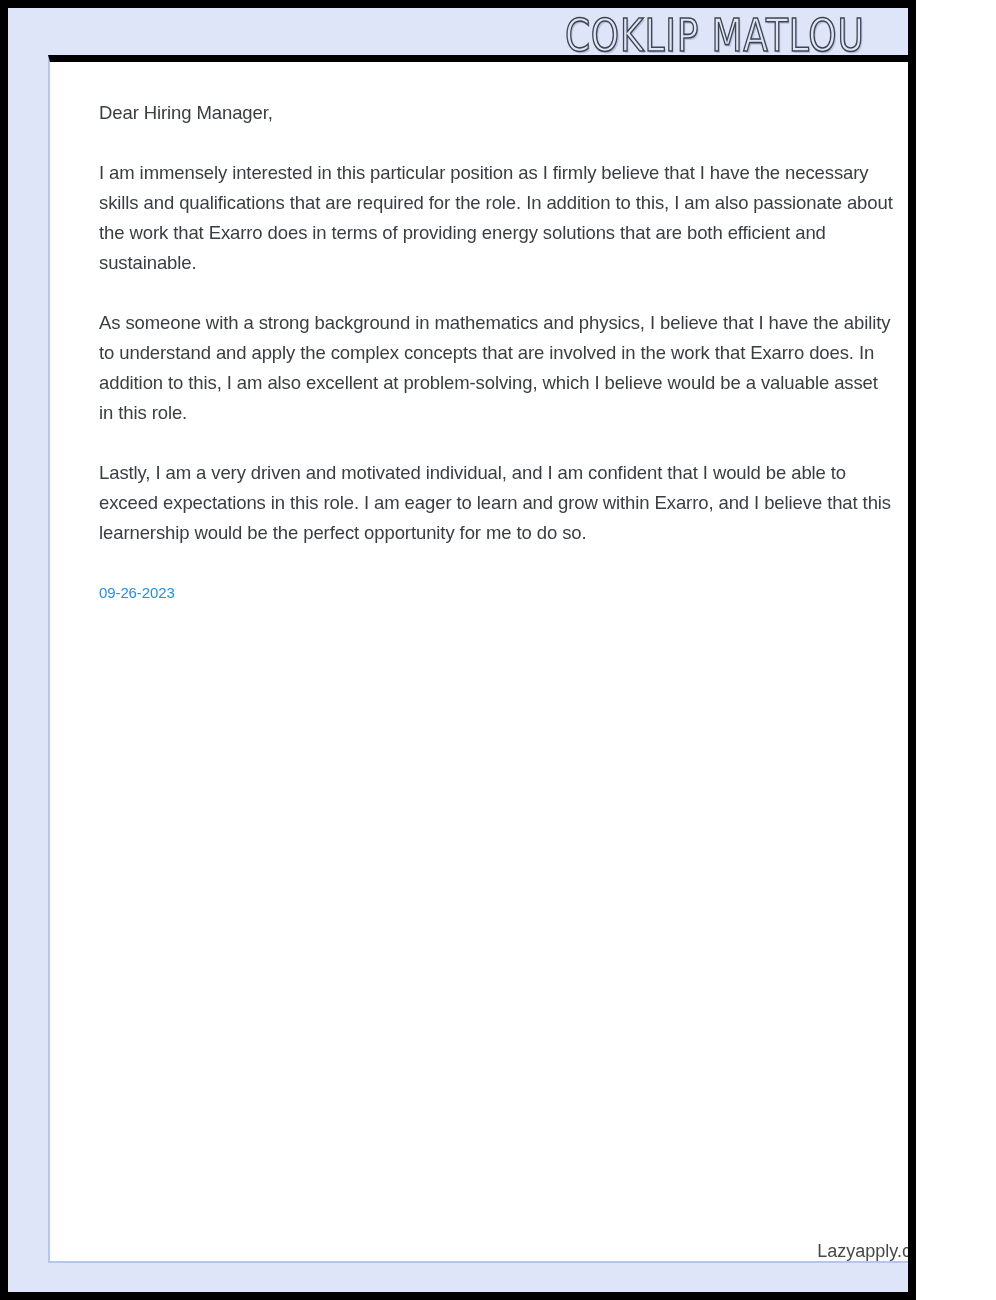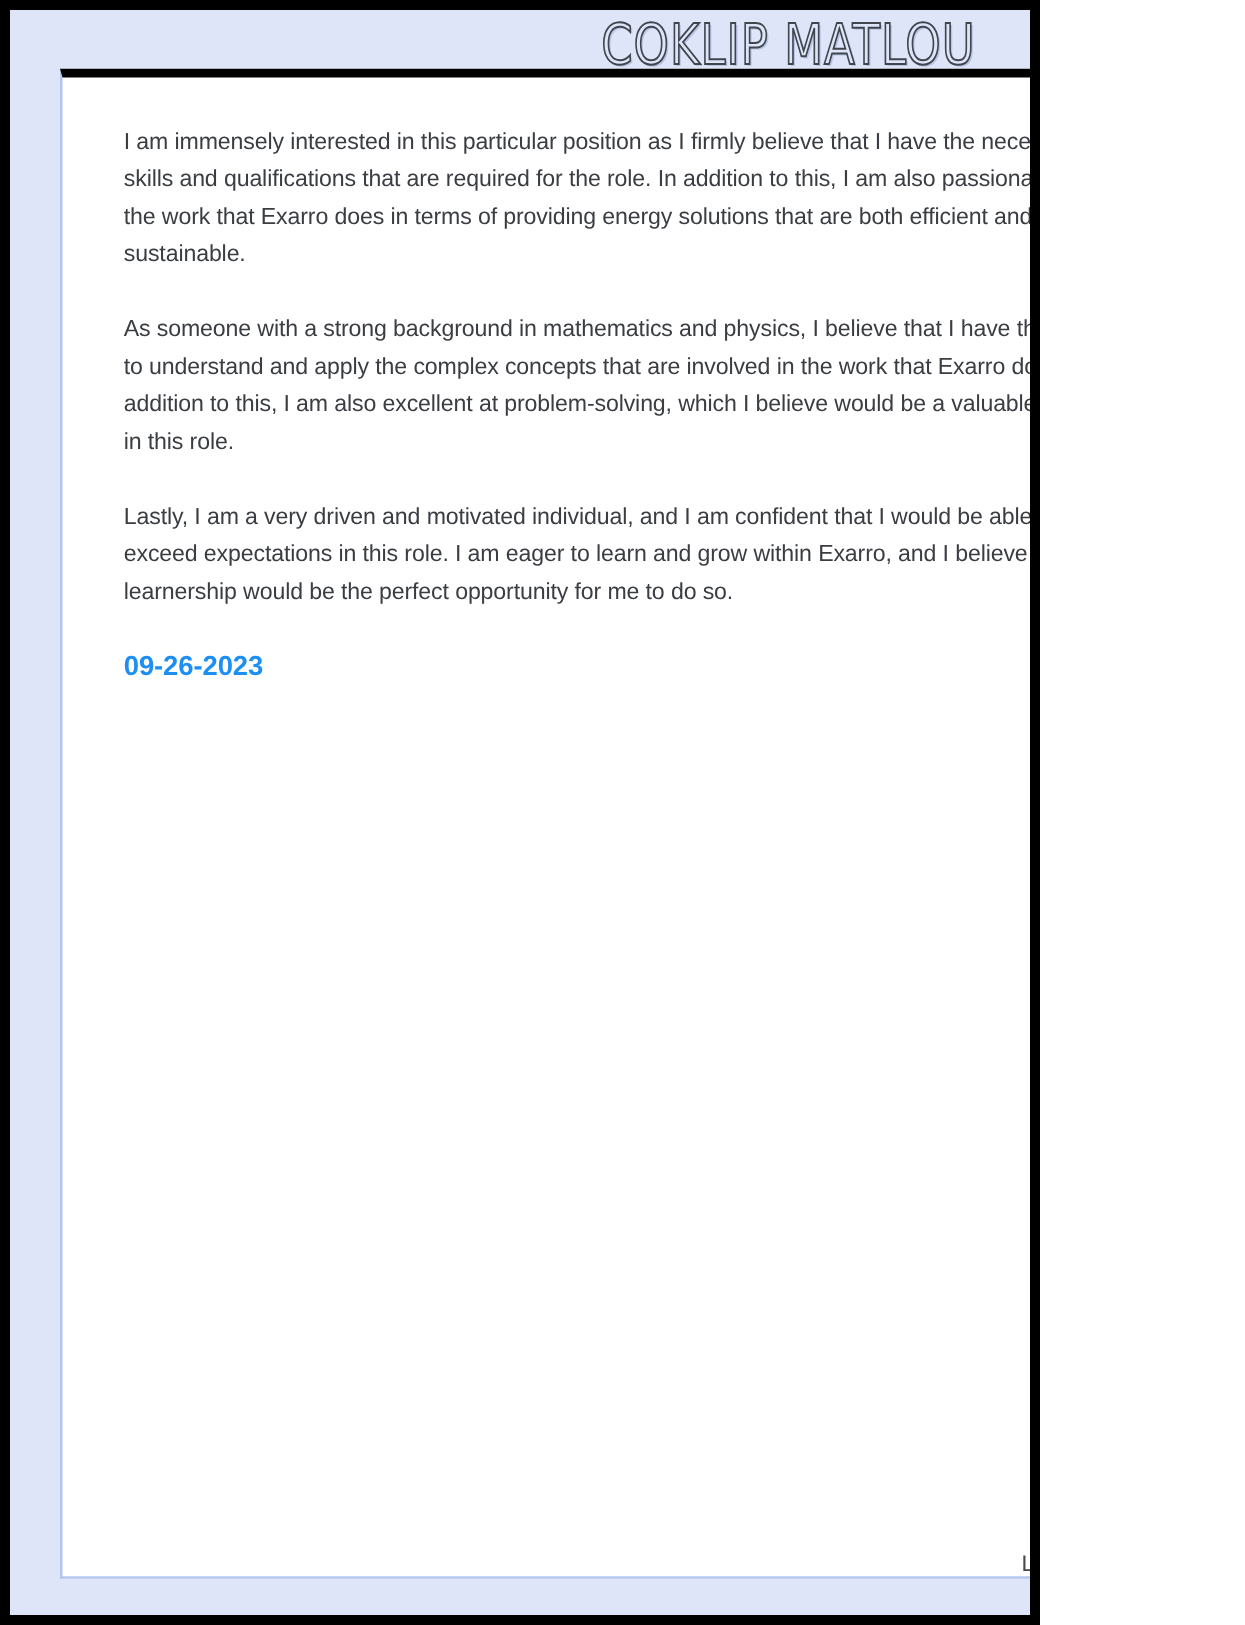--- a/index.html
+++ b/index.html
@@ -11,21 +11,21 @@
     --date_blue: #1d8ff2;
     --footer_text: #47484a;
     --title_outline: #41464e;
   }
   * { margin: 0; padding: 0; box-sizing: border-box; }
   html, body { background: #ffffff; }
   body { font-family: "Liberation Sans", sans-serif; }
 
   .page {
     position: relative;
-    width: 832px;
+    width: 916px;
     height: 1300px;
     background: var(--background);
     border: 8px solid var(--frame);
     overflow: hidden;
   }
 
   .page-title {
     position: absolute;
     top: 3px;
     right: 43px;
@@ -59,23 +59,22 @@
     padding: 36px 50px 0 49px;
     font-size: 18.5px;
     line-height: 30px;
     letter-spacing: -0.1px;
     color: var(--text);
   }
   .letter-body p { margin: 0 0 30px 0; }
   .letter-body p.closing { margin-bottom: 10px; }
   .letter-date {
     color: var(--date_blue);
-    font-size: 22px;
+    font-size: 15px;
     line-height: 30px;
-    font-weight: bold;
   }
 
   .footer-branding {
     position: absolute;
     right: 10px;
     bottom: 0px;
     font-size: 18px;
     line-height: 19px;
     color: var(--footer_text);
   }
@@ -83,20 +82,21 @@
 </head>
 <body>
 
 <div class="page">
 
   <div class="page-title">COKLIP MATLOU</div>
 
   <div class="content-box">
 
     <div class="letter-body">
+      <p>Dear Hiring Manager,</p>
       <p>I am immensely interested in this particular position as I firmly believe that I have the necessary skills and qualifications that are required for the role. In addition to this, I am also passionate about the work that Exarro does in terms of providing energy solutions that are both efficient and sustainable.</p>
       <p>As someone with a strong background in mathematics and physics, I believe that I have the ability to understand and apply the complex concepts that are involved in the work that Exarro does. In addition to this, I am also excellent at problem-solving, which I believe would be a valuable asset in this role.</p>
       <p>Lastly, I am a very driven and motivated individual, and I am confident that I would be able to exceed expectations in this role. I am eager to learn and grow within Exarro, and I believe that this learnership would be the perfect opportunity for me to do so.</p>
       <p class="letter-date">09-26-2023</p>
     </div>
 
     <div class="footer-branding">Lazyapply.com</div>
 
   </div>
 

